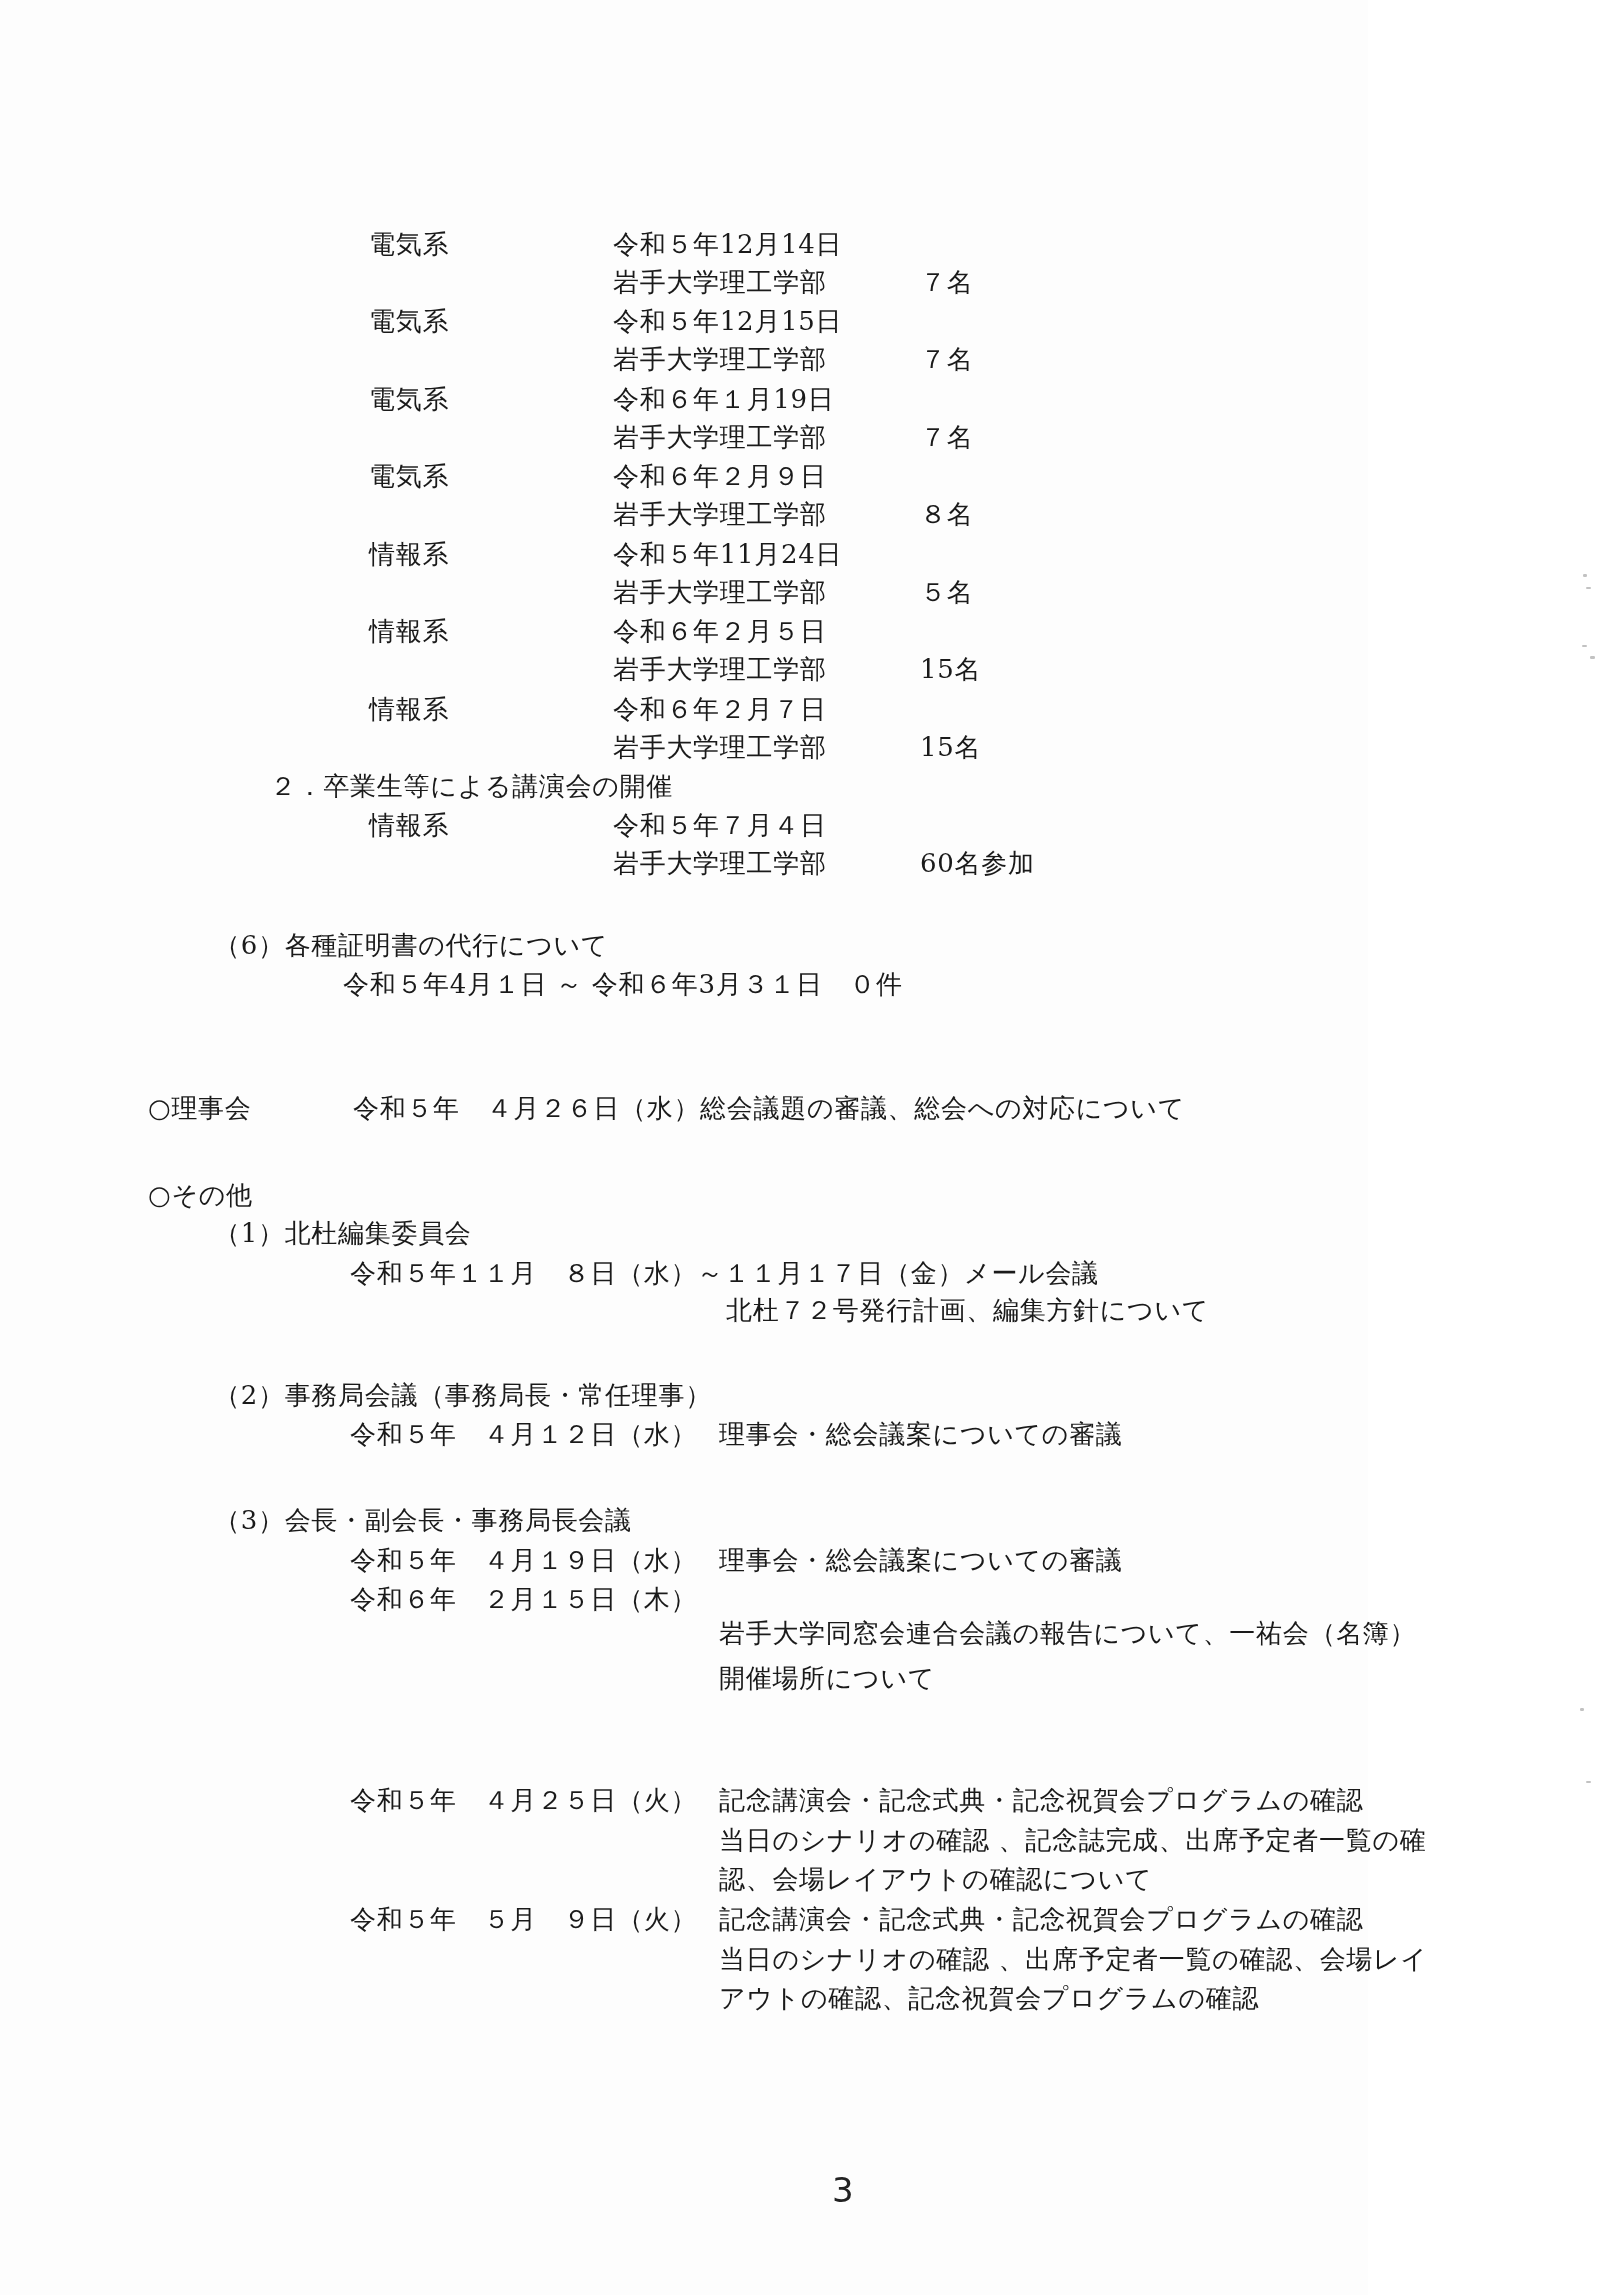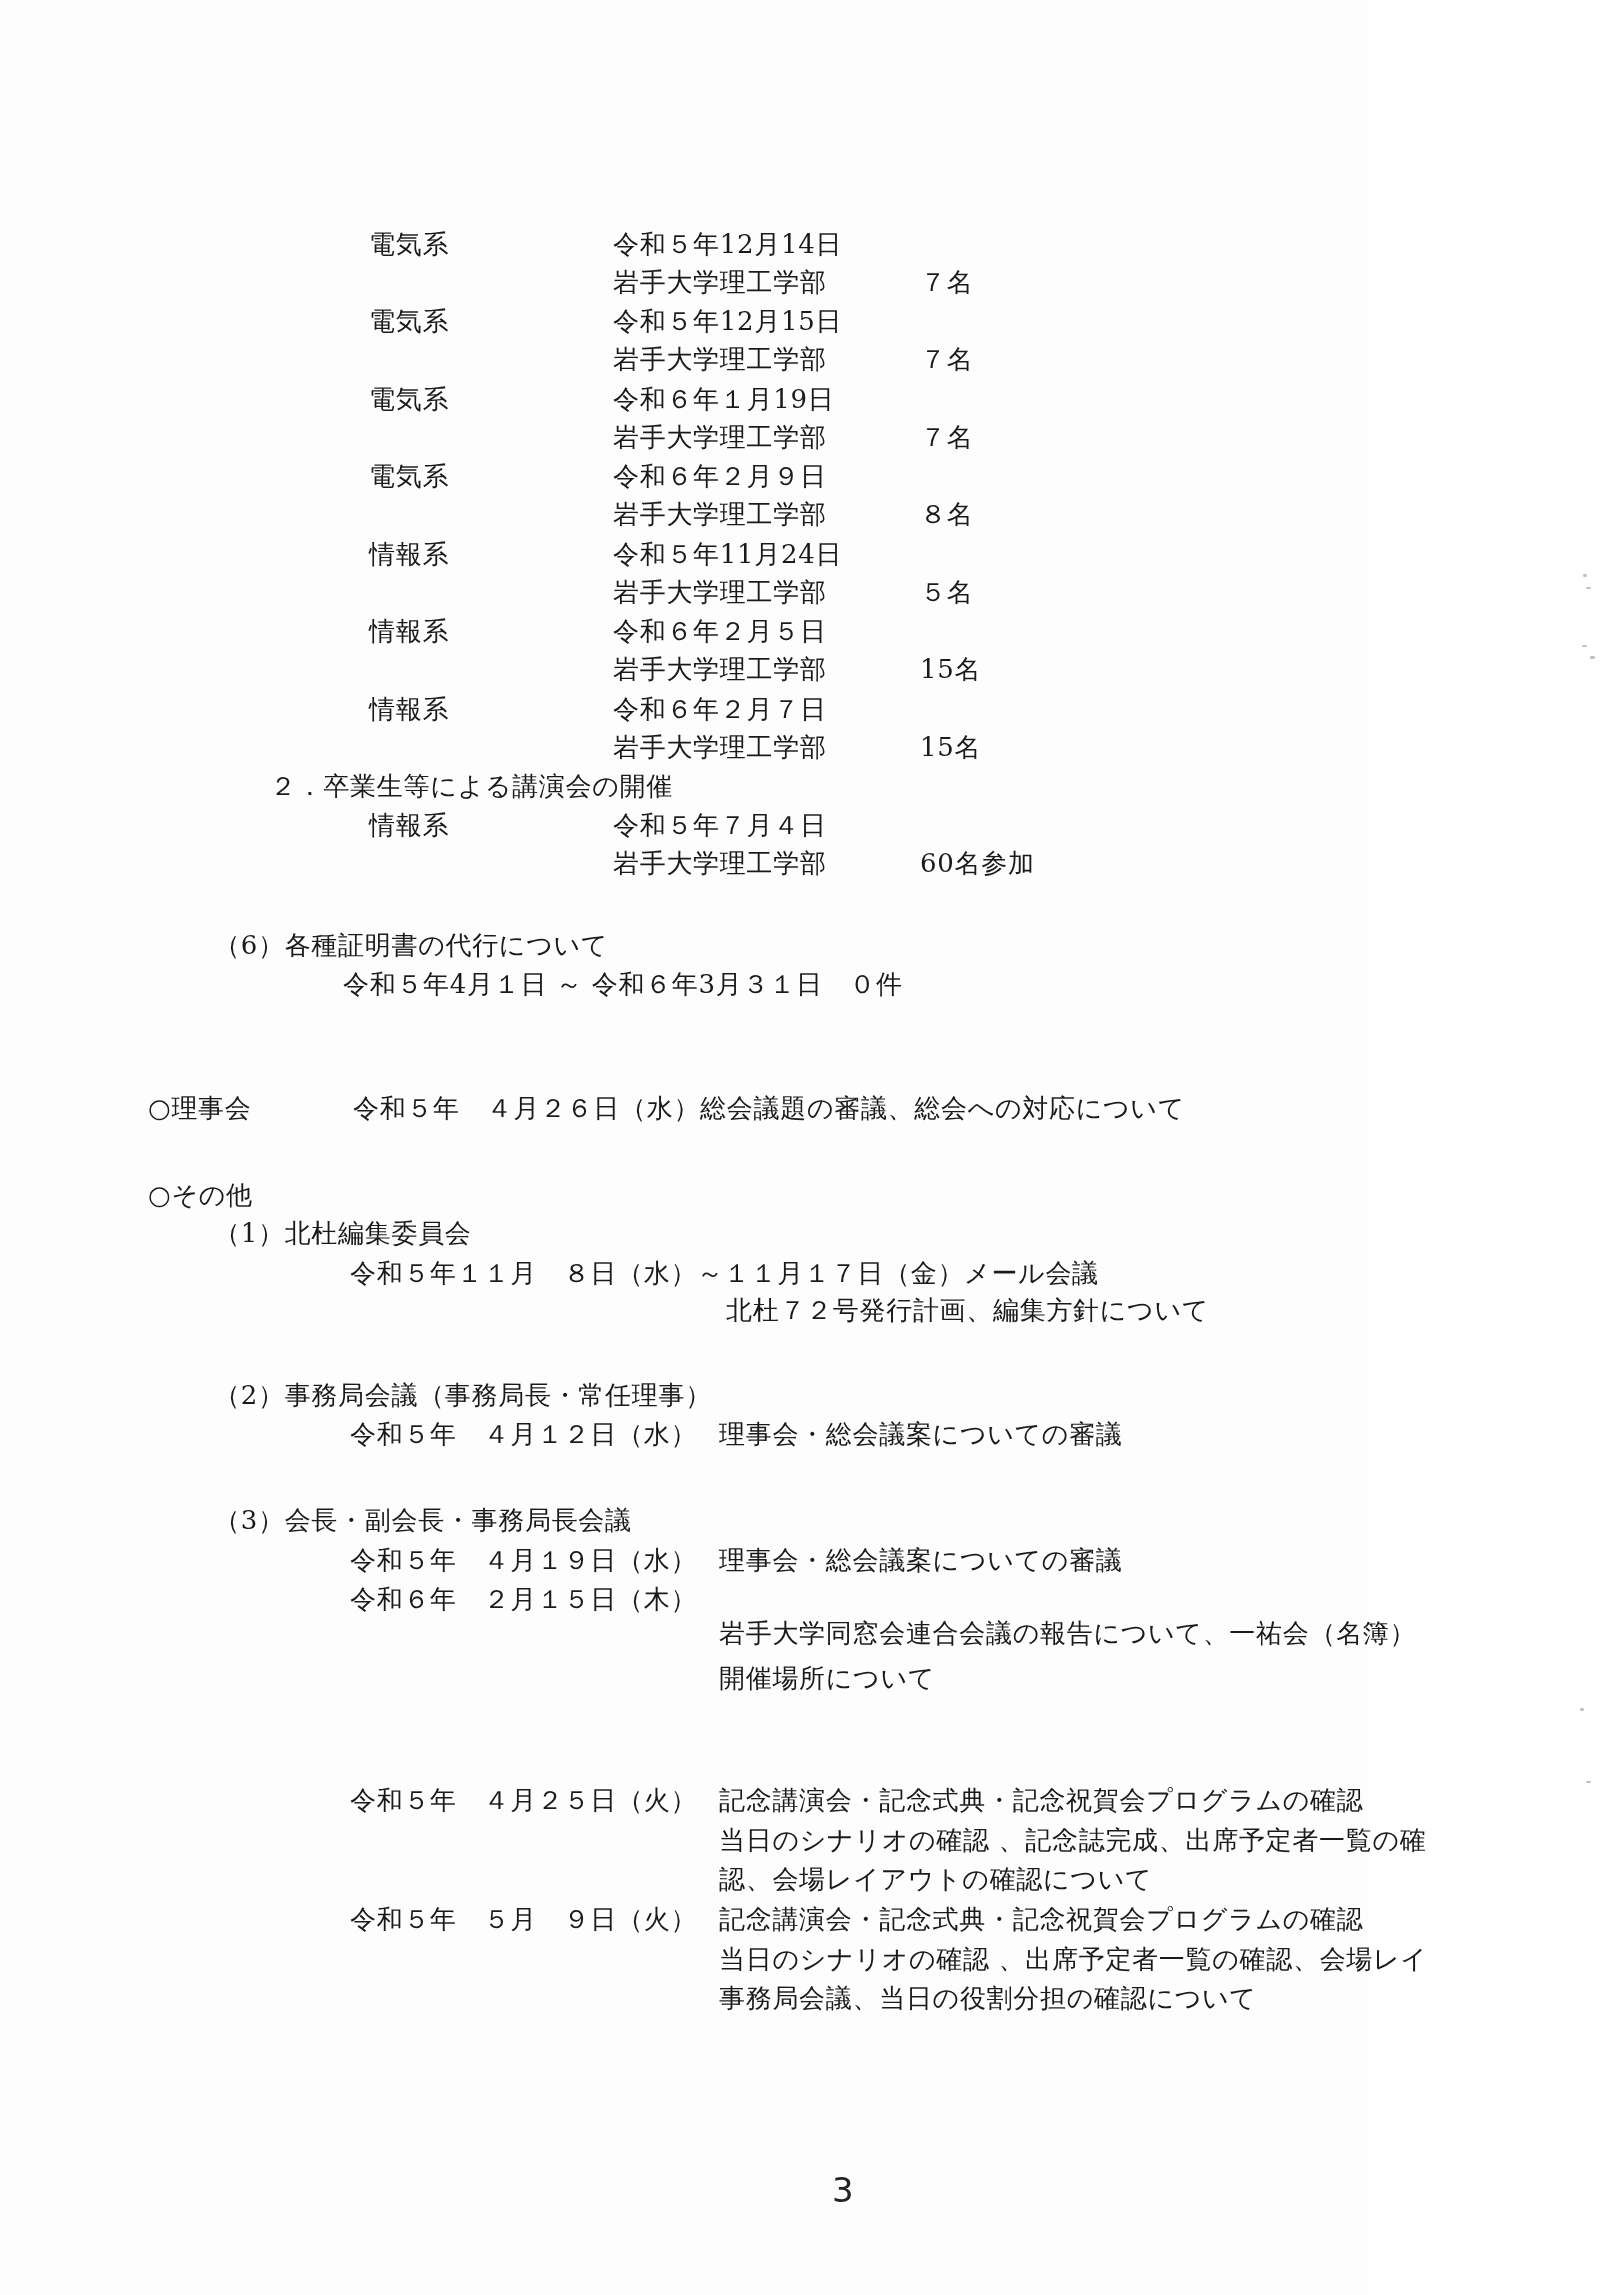--- a/index.html
+++ b/index.html
@@ -85,21 +85,21 @@
   <span class="t" style="left:719px; top:1583px;margin-top:34px;">岩手大学同窓会連合会議の報告について、一祐会（名簿）</span>
   <span class="t" style="left:719px; top:1662px;">開催場所について</span>
 
   <span class="t" style="left:350px; top:1784px;">令和５年　４月２５日（火）</span>
   <span class="t" style="left:719px; top:1784px;">記念講演会・記念式典・記念祝賀会プログラムの確認</span>
   <span class="t" style="left:719px; top:1824px;">当日のシナリオの確認 、記念誌完成、出席予定者一覧の確</span>
   <span class="t" style="left:719px; top:1863px;">認、会場レイアウトの確認について</span>
   <span class="t" style="left:350px; top:1903px;">令和５年　５月　９日（火）</span>
   <span class="t" style="left:719px; top:1903px;">記念講演会・記念式典・記念祝賀会プログラムの確認</span>
   <span class="t" style="left:719px; top:1943px;">当日のシナリオの確認 、出席予定者一覧の確認、会場レイ</span>
-  <span class="t" style="left:719px; top:1982px;">事務局会議、当日の役割分担の確認について</span>
+  <span class="t" style="left:719px; top:1982px;">アウトの確認、記念祝賀会プログラムの確認</span>
 
   <span class="pnum" style="left:832px; top:2170px;">3</span>
 
   <div class="speck" style="left:1583px; top:574px; width:4px; height:3.3px;"></div>
   <div class="speck" style="left:1586px; top:587px; width:4.6px; height:2px;"></div>
   <div class="speck" style="left:1582px; top:645px; width:5.3px; height:2px;"></div>
   <div class="speck" style="left:1590px; top:656px; width:5.3px; height:2.6px;"></div>
   <div class="speck" style="left:1580px; top:1708px; width:4px; height:2.6px;"></div>
   <div class="speck" style="left:1586px; top:1781px; width:5.3px; height:2px;"></div>
 </div>

